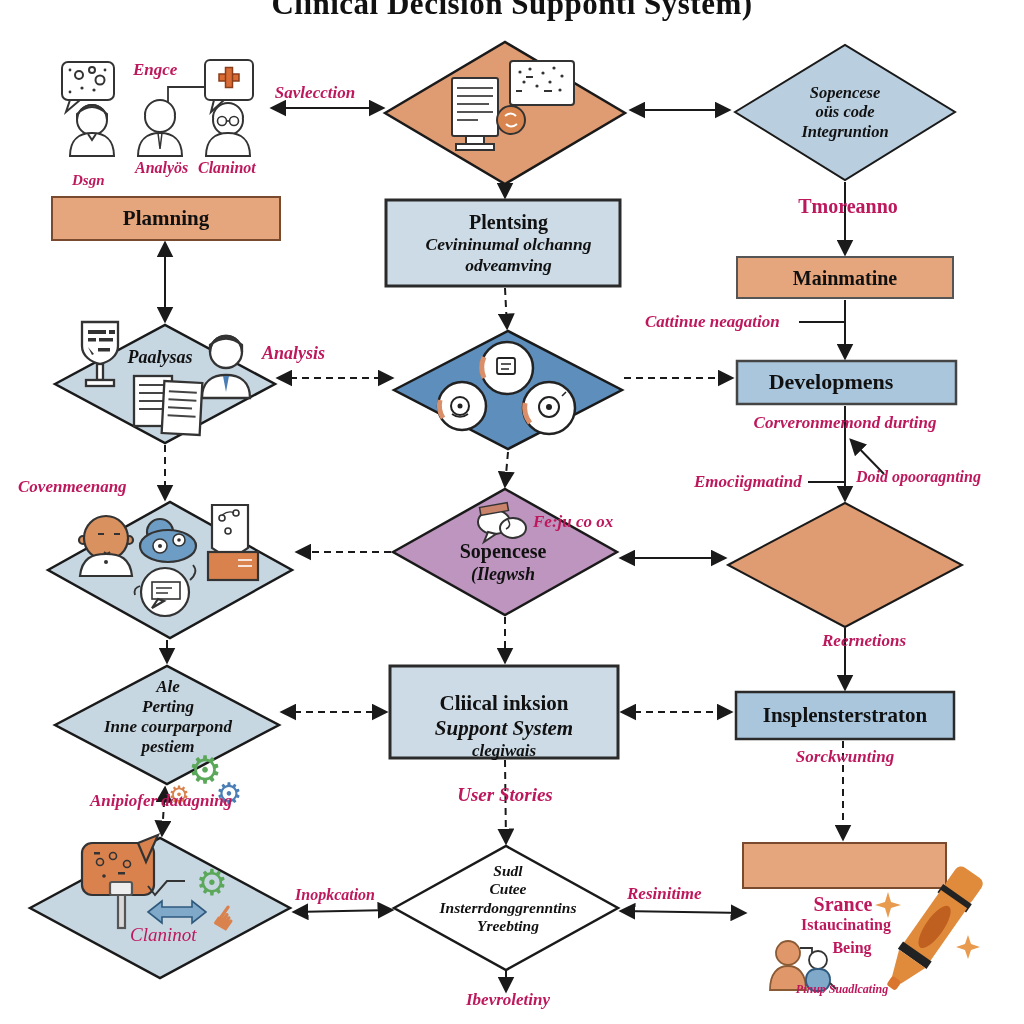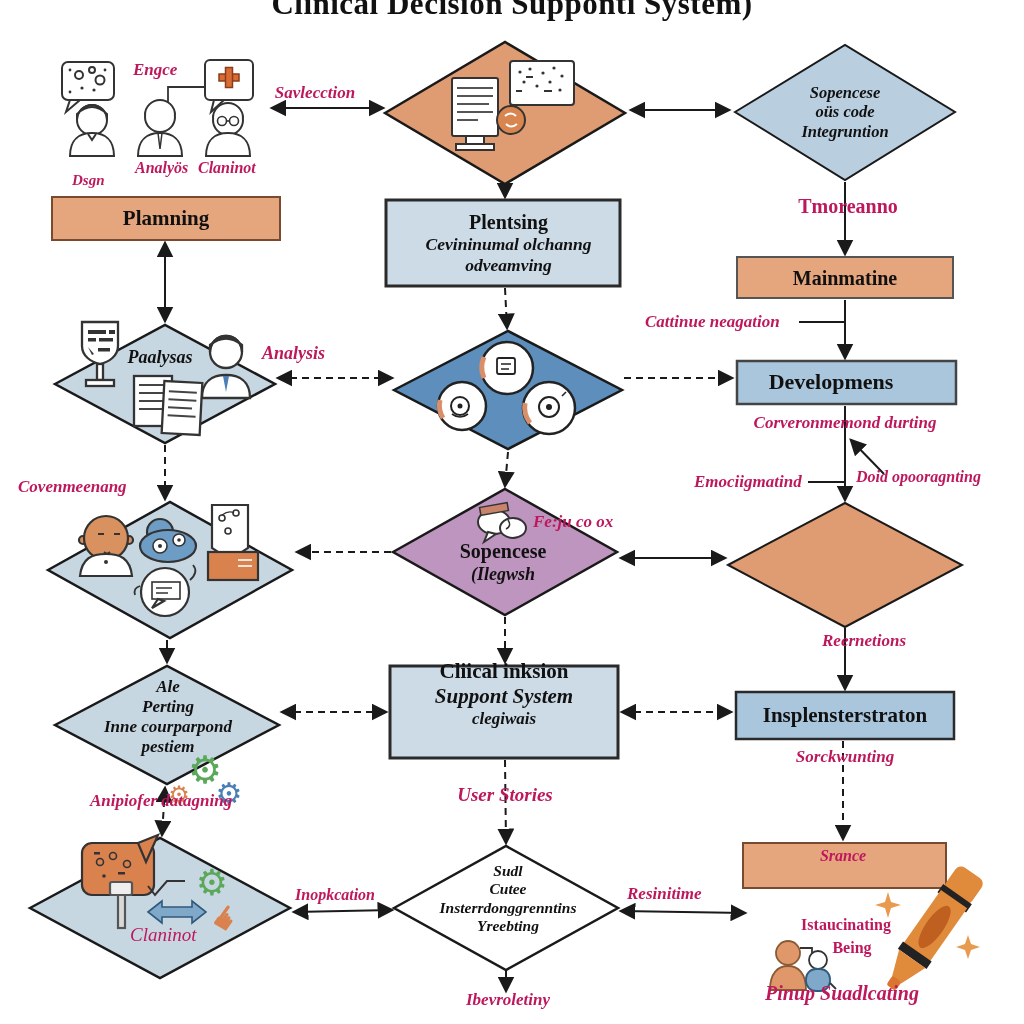--- a/index.html
+++ b/index.html
@@ -333,21 +333,21 @@
   <div class="node-text" style="left:503px;top:562px;">
     <span class="b" style="font-size:20px;">Sopencese</span>
     <span class="bi" style="font-size:18px;">(Ilegwsh</span>
   </div>
   <div class="node-text" style="left:168px;top:717px;font-size:17px;">
     <span class="bi">Ale</span>
     <span class="bi">Perting</span>
     <span class="bi">Inne courparpond</span>
     <span class="bi">pestiem</span>
   </div>
-  <div class="boxflex" style="left:390px;top:634px;width:228px;height:120px;font-family:Liberation Serif, serif;">
+  <div class="boxflex" style="left:390px;top:666px;width:228px;height:120px;font-family:Liberation Serif, serif;">
     <span class="b" style="font-size:21px;">Cliical inksion</span>
     <span class="bi" style="font-size:21px;">Suppont System</span>
     <span class="bi" style="font-size:17px;">clegiwais</span>
   </div>
   <div class="boxflex" style="left:736px;top:692px;width:218px;height:47px;">
     <span class="b" style="font-size:21px;">Insplensterstraton</span>
   </div>
   <div class="node-text" style="left:508px;top:899px;font-size:15.5px;">
     <span class="bi">Sudl</span>
     <span class="bi">Cutee</span>
@@ -369,18 +369,18 @@
   <div class="lbl" style="left:694px;top:472px;font-size:17px;">Emociigmatind</div>
   <div class="lbl" style="left:856px;top:468px;font-size:16px;">Doid opooragnting</div>
   <div class="lbl" style="left:533px;top:512px;font-size:17px;">Fe:ju co ox</div>
   <div class="lbl" style="left:822px;top:631px;font-size:17px;">Reernetions</div>
   <div class="lbl ctr" style="left:845px;top:747px;font-size:17px;">Sorckwunting</div>
   <div class="lbl ctr" style="left:505px;top:784px;font-size:19px;">User Stories</div>
   <div class="lbl" style="left:90px;top:791px;font-size:17px;">Anipiofer datagning</div>
   <div class="lbl" style="left:295px;top:886px;font-size:16px;">Inopkcation</div>
   <div class="lbl" style="left:627px;top:884px;font-size:17px;">Resinitime</div>
   <div class="lbl ctr" style="left:508px;top:990px;font-size:17px;">Ibevroletiny</div>
-  <div class="lbl ctr up" style="left:843px;top:847px;font-size:16px;font-weight:bold;font-style:italic;">Srance</div>
+  <div class="lbl ctr up" style="left:843px;top:893px;font-size:20px;font-weight:bold;">Srance</div>
   <div class="lbl ctr up" style="left:846px;top:916px;font-size:16px;font-weight:bold;">Istaucinating</div>
   <div class="lbl ctr up" style="left:852px;top:939px;font-size:16px;font-weight:bold;">Being</div>
-  <div class="lbl ctr" style="left:842px;top:982px;font-size:20px;text-align:right;">Pinup Suadlcating</div>
+  <div class="lbl ctr" style="left:842px;top:982px;font-size:12px;text-align:right;">Pinup Suadlcating</div>
 
 </div>
 
 </body></html>

